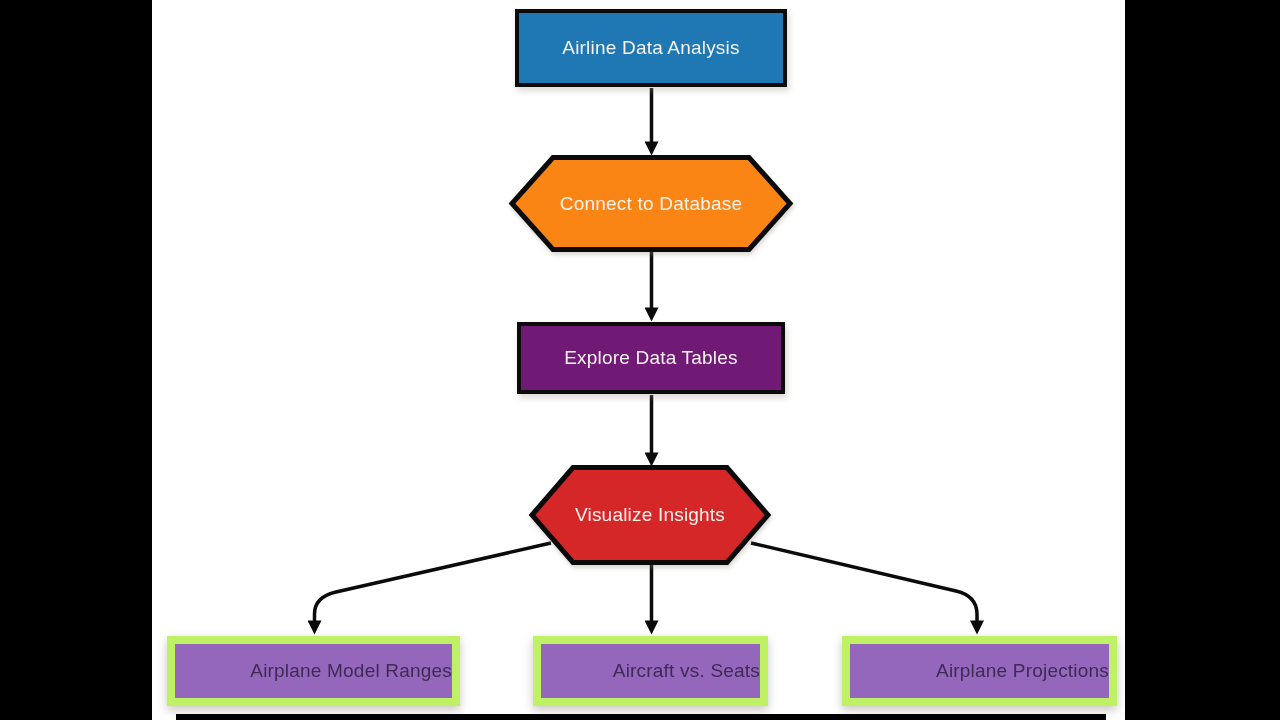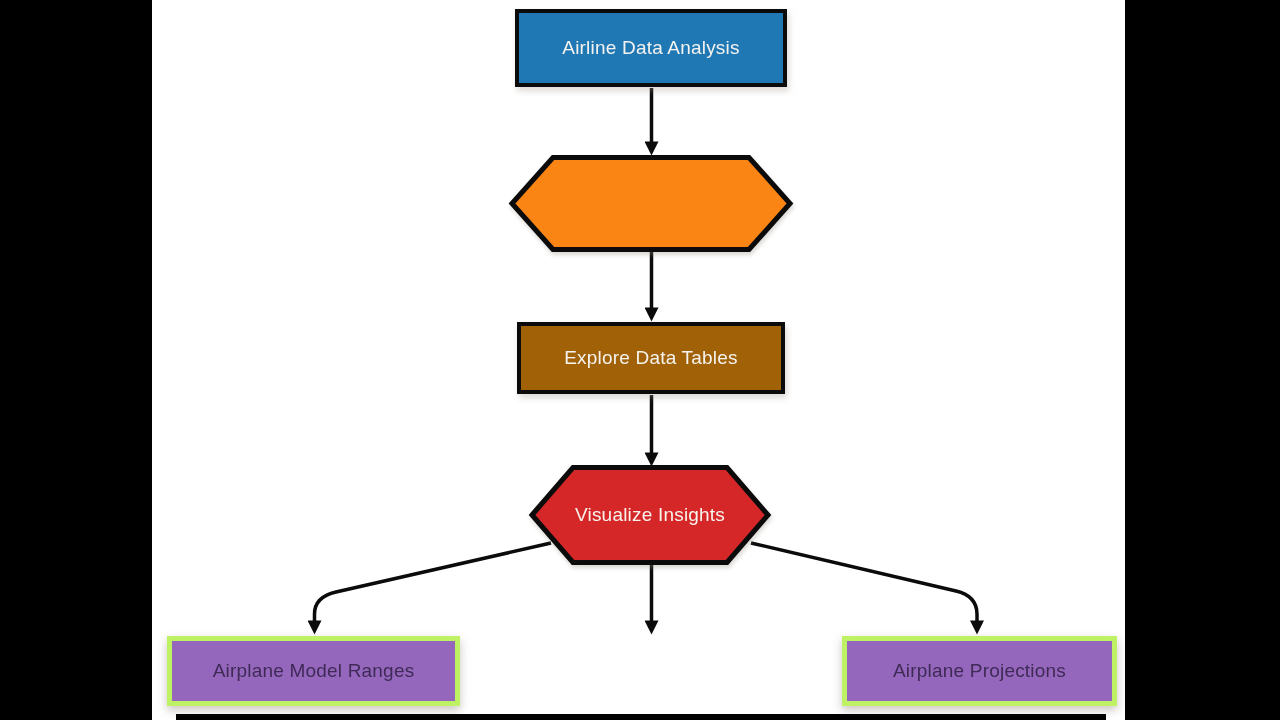--- a/index.html
+++ b/index.html
@@ -25,22 +25,23 @@
   .node {
     position: absolute; box-sizing: border-box;
     display: flex; align-items: center; justify-content: center;
     text-align: center; font-size: 19px; letter-spacing: 0.2px;
   }
   .node.rect-dark {
     border: 4px solid #0b0b0b;
     box-shadow: 2px 4px 6px rgba(160,150,140,0.35);
   }
   .node.rect-light {
-    border: 5px solid #bef264;
+    border: 8px solid #bef264;
     box-shadow: 0 4px 9px rgba(125,115,105,0.4);
+    justify-content: flex-end;
   }
   .hex-label {
     position: absolute; display: flex; align-items: center; justify-content: center;
     text-align: center; font-size: 19px; letter-spacing: 0.2px;
     pointer-events: none;
   }
   
   #node-start     { left: 515px; top: 9px;   width: 272px; height: 78px; }
   #node-explore   { left: 517px; top: 322px; width: 268px; height: 72px; }
   #node-ranges    { left: 167px; top: 636px; width: 293px; height: 70px; }
@@ -70,32 +71,38 @@
     <path class="edge" d="M751 543 L956 591 Q977 596 977 614 L977 626" marker-end="url(#ah)"></path>
 
     <polygon class="hex" points="512,203.5 553,157.5 749,157.5 790,203.5 749,249.5 553,249.5" fill="#fb8514"></polygon>
     <polygon class="hex" points="532,515 573,467.5 727,467.5 768,515 727,562.5 573,562.5" fill="#d62728"></polygon>
   </svg>
 
   <div id="node-start" class="node rect-dark" style="background-color: rgb(31, 119, 180);">
     <span style="color: rgb(245, 243, 239);">Airline Data Analysis</span>
   </div>
 
+  <div id="label-connect" class="hex-label">
+    <span style="color: rgb(247, 243, 236);">Connect to Database</span>
+  </div>
 
-  <div id="node-explore" class="node rect-dark" style="background-color: #a16207;">
+  <div id="node-explore" class="node rect-dark" style="background-color: #701a75;">
     <span style="color: rgb(245, 243, 239);">Explore Data Tables</span>
   </div>
 
   <div id="label-visualize" class="hex-label">
     <span style="color: rgb(247, 243, 236);">Visualize Insights</span>
   </div>
 
   <div id="node-ranges" class="node rect-light" style="background-color: rgb(148, 103, 189);">
     <span style="color: rgb(63, 42, 86);">Airplane Model Ranges</span>
   </div>
 
+  <div id="node-seats" class="node rect-light" style="background-color: rgb(148, 103, 189);">
+    <span style="color: rgb(63, 42, 86);">Aircraft vs. Seats</span>
+  </div>
 
   <div id="node-revenue" class="node rect-light" style="background-color: rgb(148, 103, 189);">
     <span style="color: rgb(63, 42, 86);">Airplane Projections</span>
   </div>
 
   <div class="bottom-strip"></div>
 </div>
 
 </body></html>

